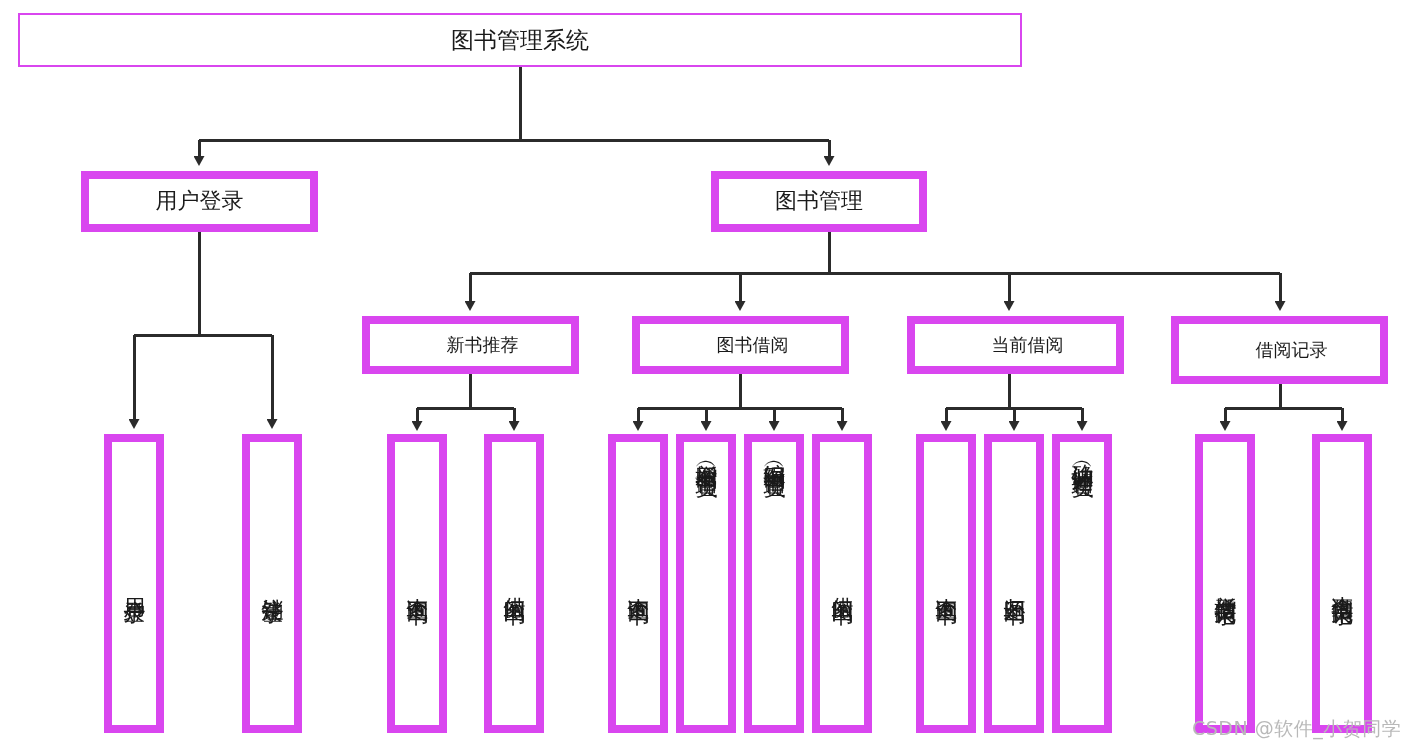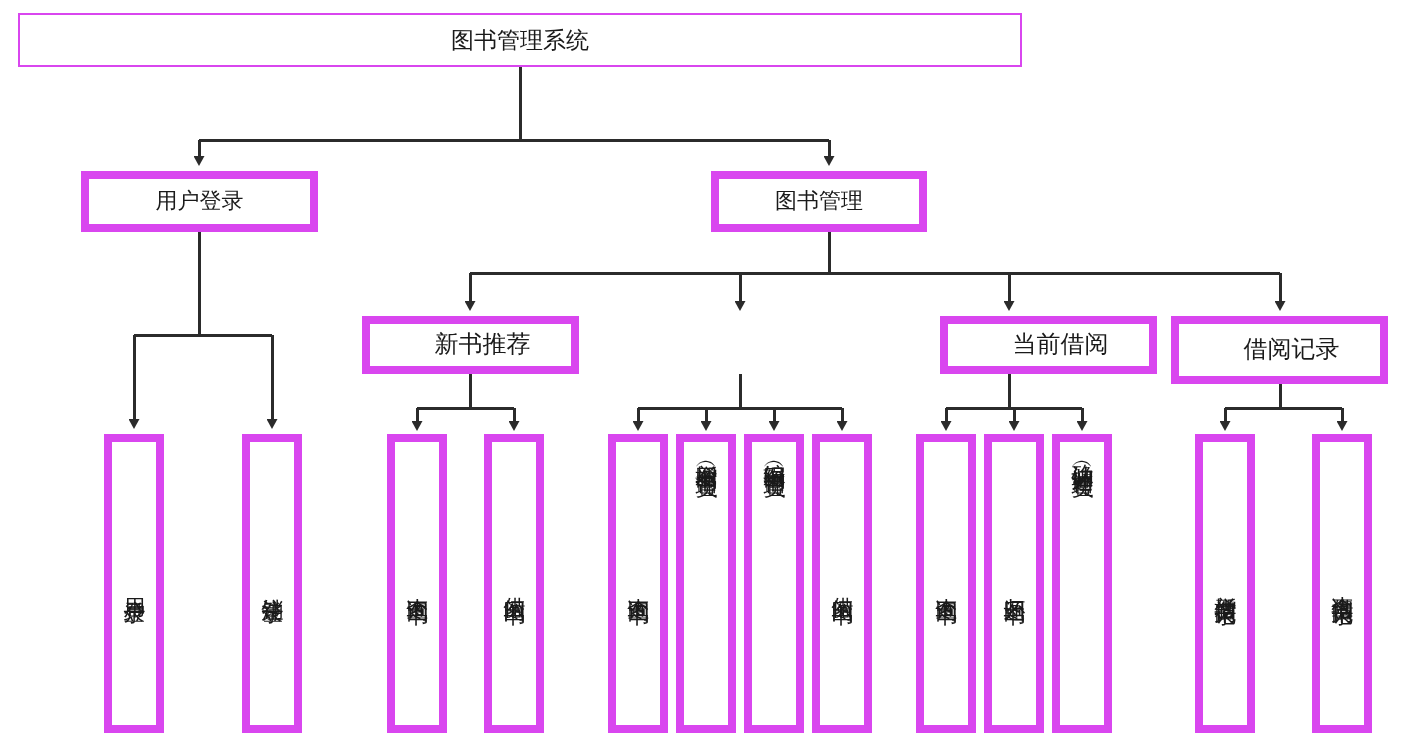--- a/index.html
+++ b/index.html
@@ -37,21 +37,21 @@
     line-height: 1.22;
   }
   .node.root {
     border-width: 2px;
     font-size: 23px;
   }
   .node.l2 {
     font-size: 22px;
   }
   .node.l3 {
-    font-size: 24px;
+    font-size: 18px;
     padding-left: 24px;
   }
   .node.leaf {
     writing-mode: vertical-rl;
     text-orientation: upright;
     font-size: 22px;
     letter-spacing: 2px;
     padding: 4px 0;
     align-items: center;
     justify-content: center;
@@ -131,21 +131,24 @@
   <div class="node l2" style="left:81px; top:171px; width:237px; height:61px;">
     <span>用户登录</span>
   </div>
   <div class="node l2" style="left:711px; top:171px; width:216px; height:61px;">
     <span>图书管理</span>
   </div>
 
   <div class="node l3" style="left:362px; top:316px; width:217px; height:58px;">
     <span>新书推荐</span>
   </div>
-  <div class="node l3" style="left:940px; top:316px; width:217px; height:58px;">
+  <div class="node l3" style="left:632px; top:316px; width:217px; height:58px;">
+    <span>图书借阅</span>
+  </div>
+  <div class="node l3" style="left:907px; top:316px; width:217px; height:58px;">
     <span>当前借阅</span>
   </div>
   <div class="node l3" style="left:1171px; top:316px; width:217px; height:68px;">
     <span>借阅记录</span>
   </div>
 
   <div class="node leaf" style="left:104px; top:434px; width:60px; height:299px;">
     <span>用户登录</span>
   </div>
   <div class="node leaf" style="left:242px; top:434px; width:60px; height:299px;">
@@ -182,14 +185,15 @@
     <span>确认归还（管理员）</span>
   </div>
 
   <div class="node leaf" style="left:1195px; top:434px; width:60px; height:299px;">
     <span>新增借阅记录</span>
   </div>
   <div class="node leaf" style="left:1312px; top:434px; width:60px; height:299px;">
     <span>查询借阅记录</span>
   </div>
 
+  <div class="watermark" style="left:1192px; top:716px;">CSDN @软件_小贺同学</div>
 
 </div>
 
 </body></html>

